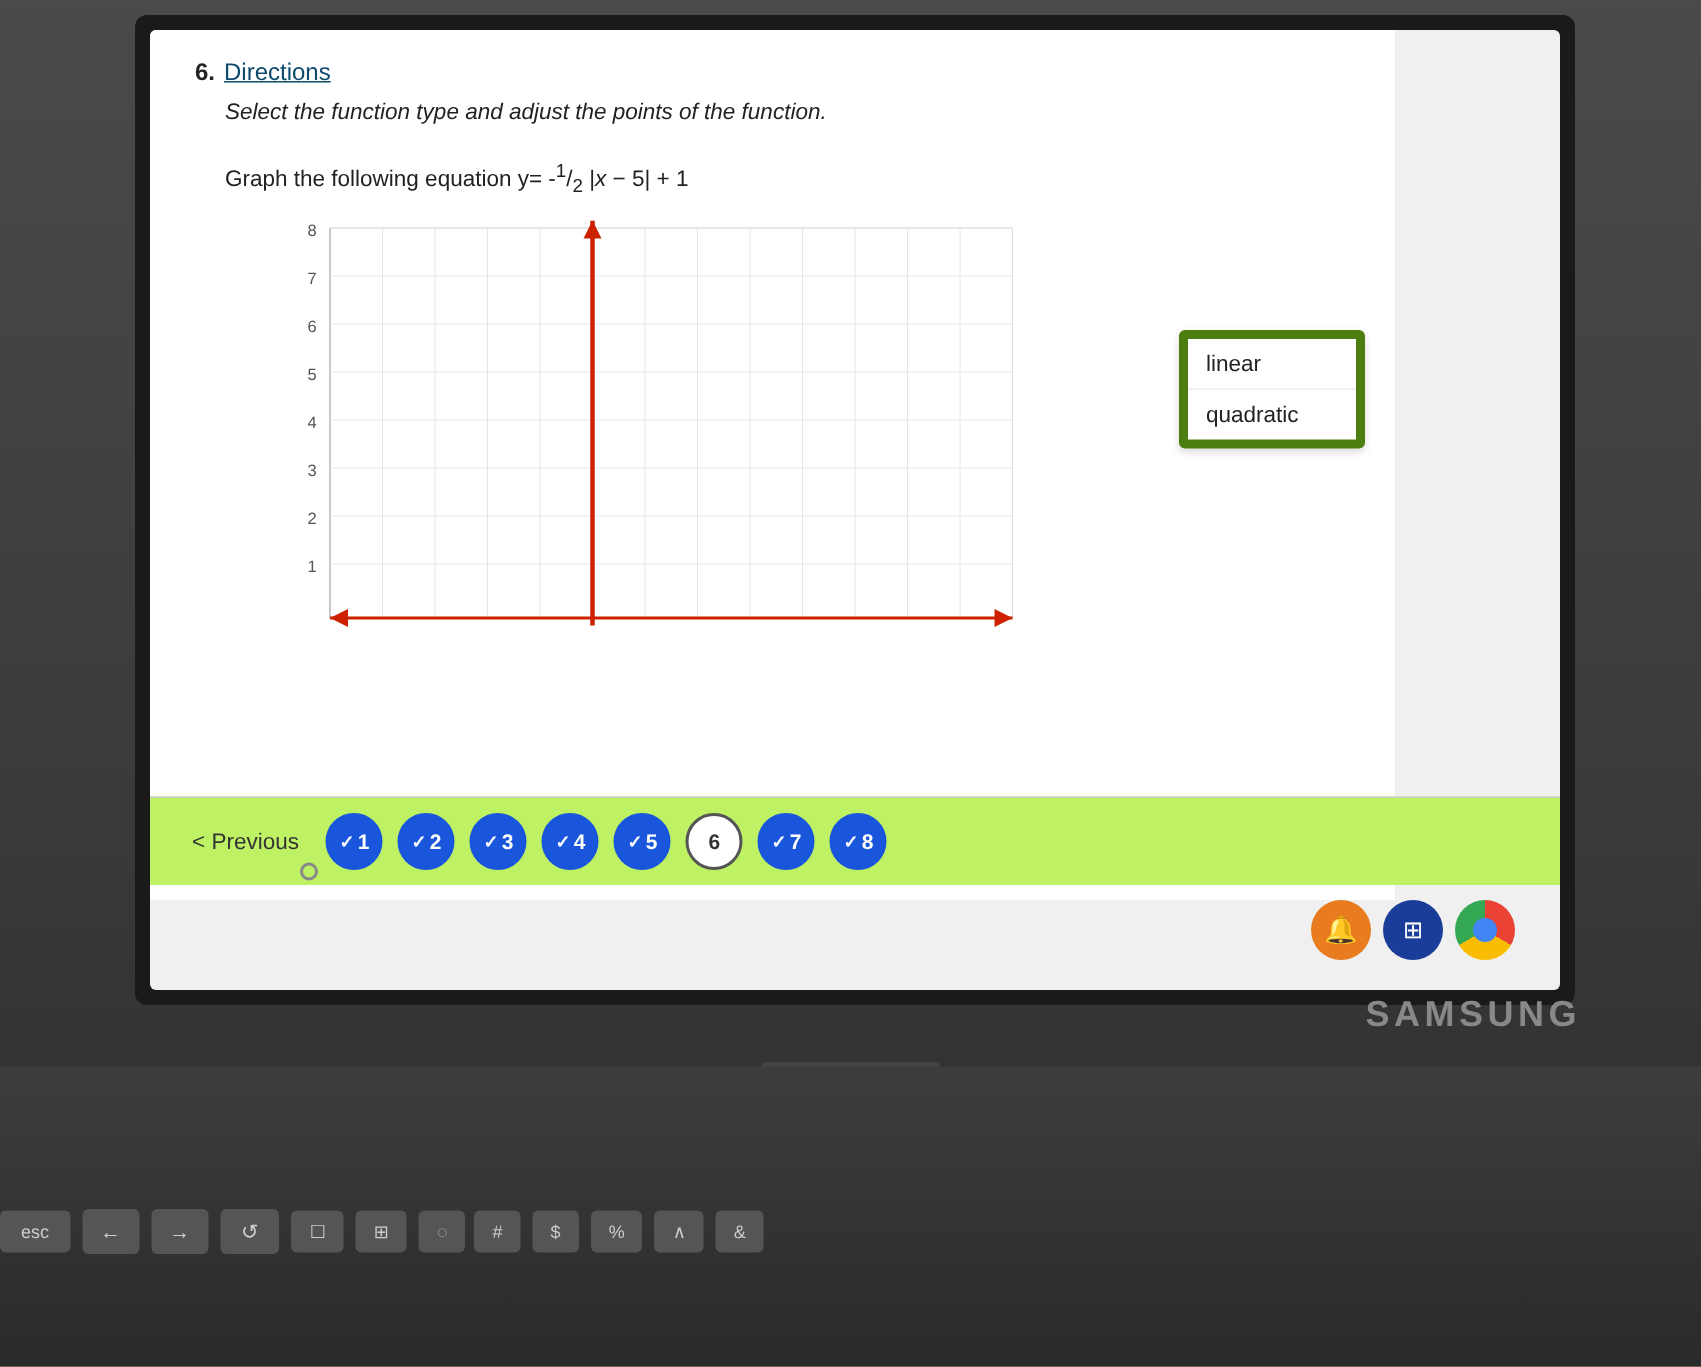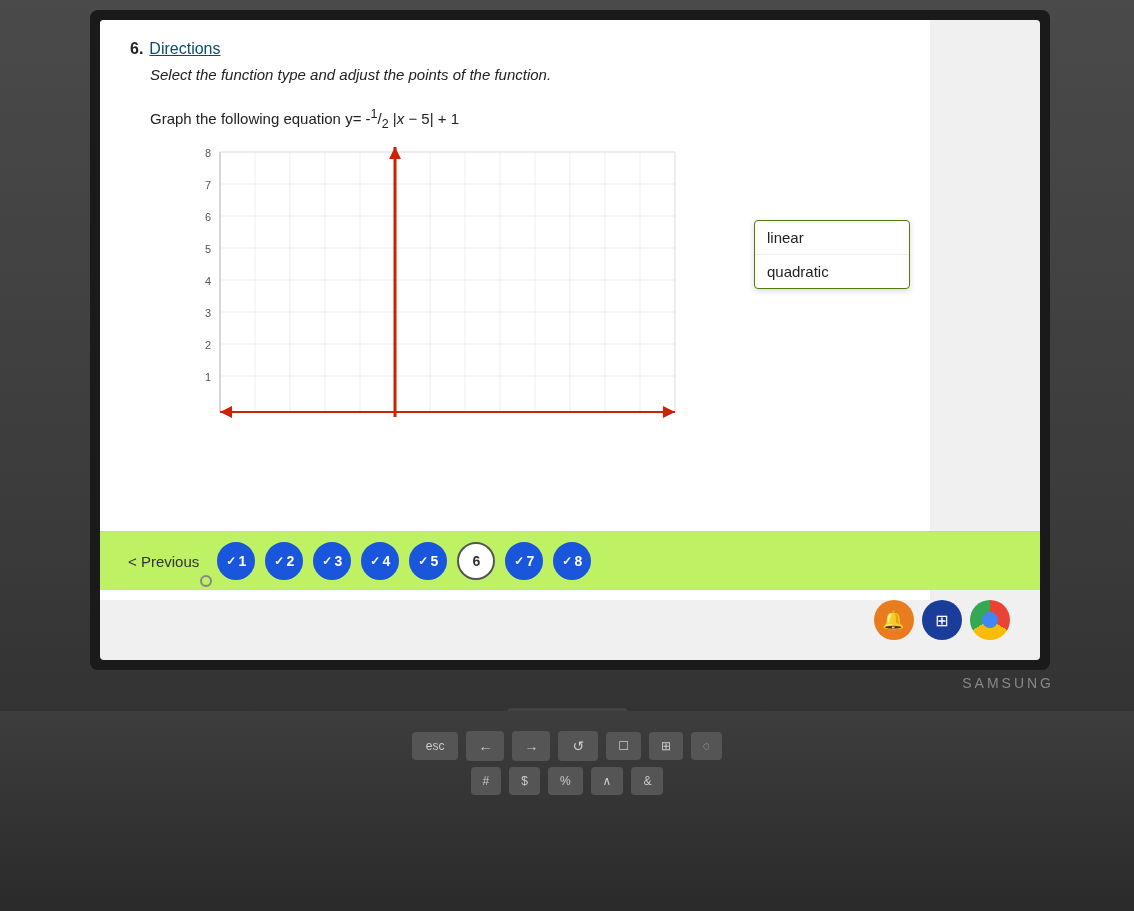--- a/index.html
+++ b/index.html
@@ -102,23 +102,23 @@
       width: 100%;
       height: 100%;
     }
 
     
     .function-dropdown {
       position: absolute;
       right: 20px;
       top: 200px;
       background: white;
-      border: 1px solid #4d7c0f;
+      border: 6px solid #4d7c0f;
       border-radius: 4px;
-      width: 156px;
+      width: 124px;
       box-shadow: 0 2px 6px rgba(0,0,0,0.15);
       z-index: 10;
     }
 
     .dropdown-item {
       padding: 8px 12px;
       font-size: 15px;
       color: #222;
       cursor: pointer;
       border-bottom: 1px solid #eee;
@@ -231,23 +231,23 @@
       background: #4285f4;
       border-radius: 50%;
     }
 
     
     .samsung-logo {
       position: absolute;
       bottom: 220px;
       right: 80px;
       color: #888;
-      font-size: 14px;
+      font-size: 24px;
       letter-spacing: 3px;
-      font-weight: 400;
+      font-weight: 700;
     }
 
     
     .trackpad {
       position: absolute;
       bottom: 195px;
       left: 50%;
       transform: translateX(-50%);
       width: 120px;
       height: 8px;
@@ -407,21 +407,21 @@
         </div>
       </div>
 
     </div>
   </div>
 
   <div class="samsung-logo">SAMSUNG</div>
 
   <div class="trackpad"></div>
 
-  <div style="position:absolute;bottom:0;left:0;width:1134px;height:200px;background:linear-gradient(180deg,#3d3d3d,#2a2a2a);display:flex;flex-direction:column;align-items:center;padding-top:20px;gap:6px;">
+  <div style="position:absolute;bottom:0;left:0;width:1134px;height:200px;background:linear-gradient(180deg,#3d3d3d,#2a2a2a);display:flex;align-items:center;padding-top:20px;gap:6px;">
     <div style="display:flex;gap:8px;align-items:center;">
       <div style="background:#555;border-radius:4px;color:#ccc;font-size:12px;padding:7px 14px;cursor:pointer;">esc</div>
       <div style="background:#555;border-radius:4px;color:#ccc;font-size:14px;padding:7px 12px;cursor:pointer;">←</div>
       <div style="background:#555;border-radius:4px;color:#ccc;font-size:14px;padding:7px 12px;cursor:pointer;">→</div>
       <div style="background:#555;border-radius:4px;color:#ccc;font-size:14px;padding:7px 14px;cursor:pointer;">↺</div>
       <div style="background:#555;border-radius:4px;color:#ccc;font-size:12px;padding:7px 12px;cursor:pointer;">☐</div>
       <div style="background:#555;border-radius:4px;color:#ccc;font-size:12px;padding:7px 12px;cursor:pointer;">⊞</div>
       <div style="background:#555;border-radius:4px;color:#ccc;font-size:12px;padding:7px 12px;cursor:pointer;">◌</div>
     </div>
     <div style="display:flex;gap:8px;">

